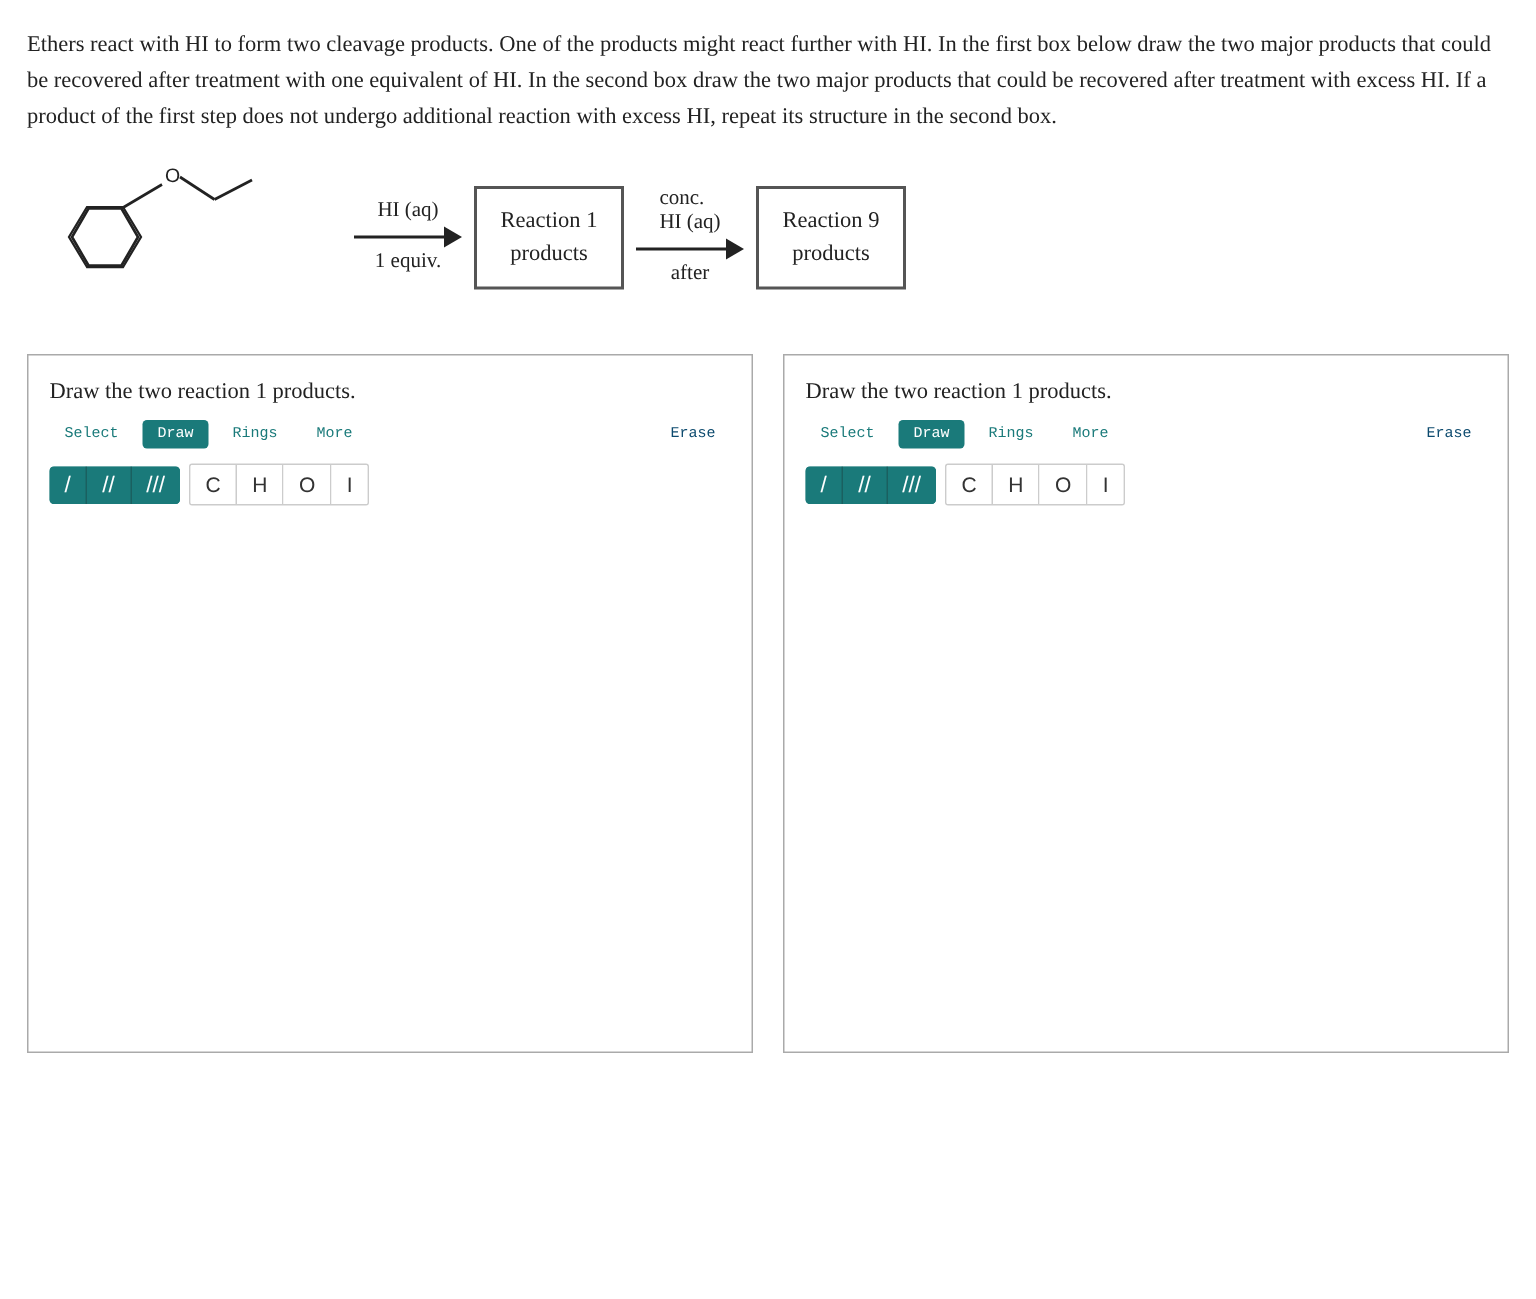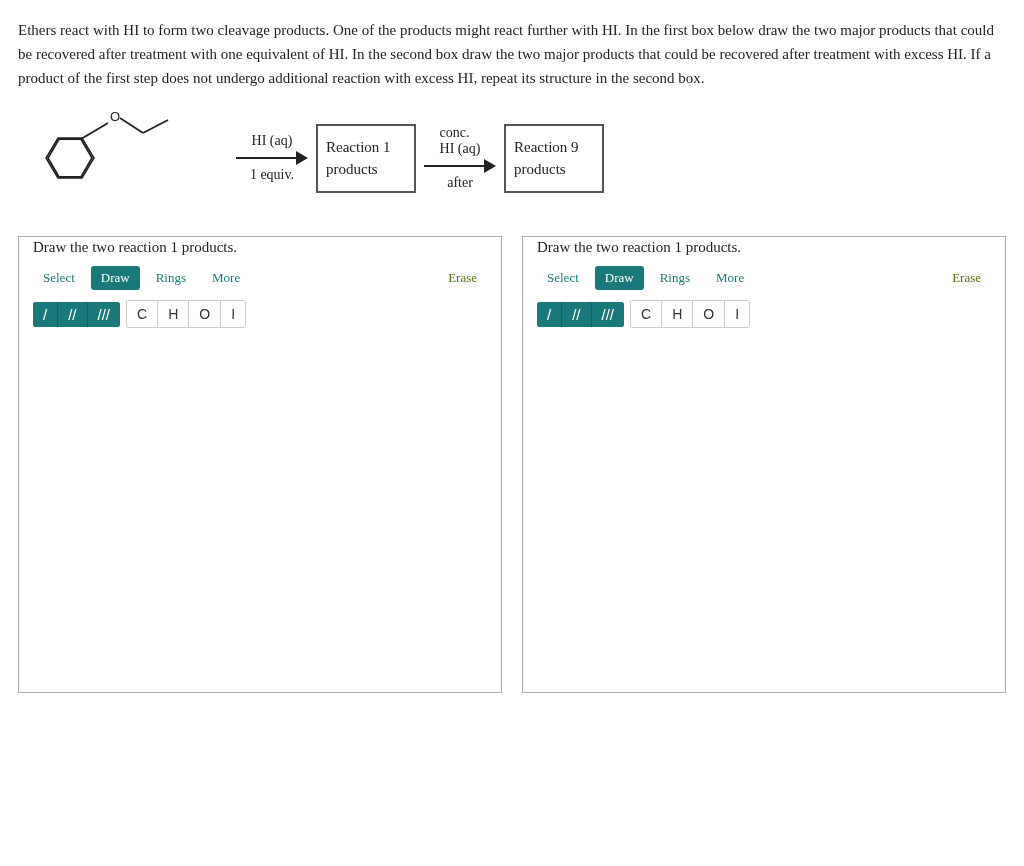--- a/index.html
+++ b/index.html
@@ -63,20 +63,21 @@
       width: 0;
       height: 0;
       border-top: 7px solid transparent;
       border-bottom: 7px solid transparent;
       border-left: 12px solid #222;
     }
 
     .reaction-box {
       border: 2px solid #444;
       padding: 10px 8px;
+      text-align: center;
       min-width: 100px;
       font-size: 15px;
       line-height: 1.5;
     }
 
     .reaction-box.highlighted {
       border: 2.5px solid #555;
       background: #fff;
     }
 
@@ -90,60 +91,60 @@
 
     
     .panels-row {
       display: flex;
       gap: 20px;
       margin-top: 10px;
     }
 
     .draw-panel {
       border: 1.5px solid #aaa;
-      padding: 2px 14px 14px 14px;
+      padding: 16px 14px 14px 14px;
       flex: 1;
       min-height: 400px;
       background: #fff;
     }
 
     .panel-title {
       font-size: 15px;
       margin-bottom: 10px;
       font-family: Georgia, serif;
     }
 
     .toolbar {
       display: flex;
       align-items: center;
       gap: 6px;
       margin-bottom: 10px;
     }
 
     .tool-btn {
       padding: 4px 10px;
-      font-size: 13px;
+      font-size: 10px;
       cursor: pointer;
       background: #fff;
       border: none;
       color: #1a7a7a;
-      font-family: Liberation Serif, serif;
+      font-family: Liberation Mono, monospace;
     }
 
     .tool-btn.active {
       background: #1a7a7a;
       color: #fff;
       border-radius: 3px;
       padding: 4px 10px;
       text-align: right;
     }
 
     .tool-btn.erase {
       margin-left: auto;
-      color: #4d7c0f;
+      color: #0c4a6e;
       background: #fff;
     }
 
     .bond-group {
       display: flex;
       background: #1a7a7a;
       border-radius: 3px;
       overflow: hidden;
     }
 

